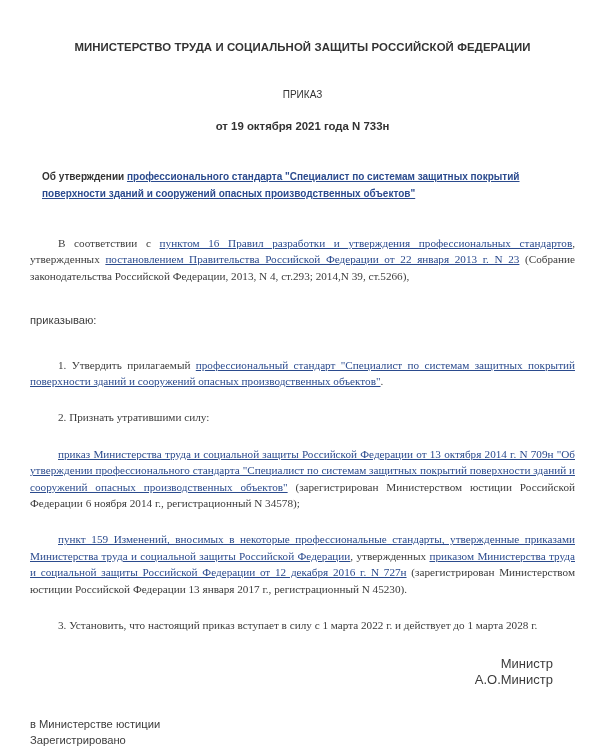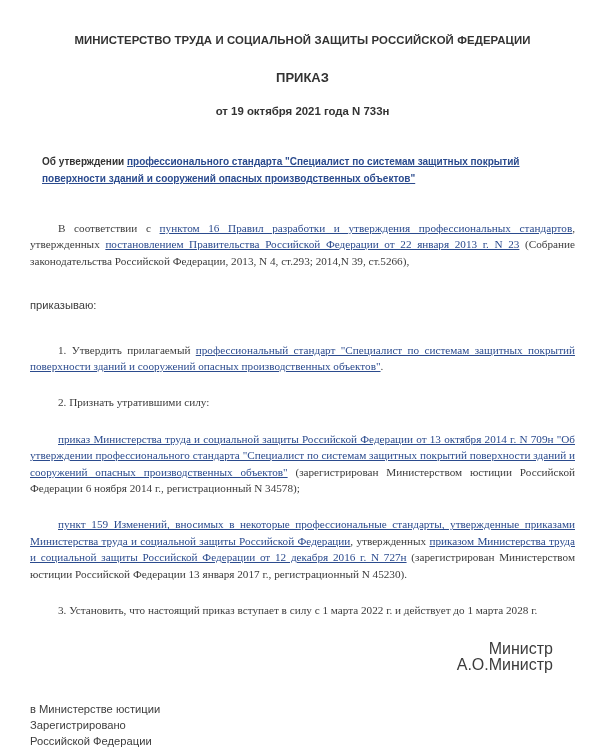--- a/index.html
+++ b/index.html
@@ -13,39 +13,39 @@
     font-family: "Liberation Sans", "DejaVu Sans", sans-serif;
     font-size: 11.2px;
     color: #3c3c3c;
     -webkit-font-smoothing: antialiased;
   }
   .page {
     position: relative;
     width: 605px;
     height: 536px;
     box-sizing: border-box;
-    padding: 0 30px;
+    padding: 7px 30px;
   }
 
   
   .doc-header {
     text-align: center;
     padding-top: 34px;
   }
   .ministry-line {
     font-weight: bold;
     font-size: 11.4px;
     color: #333333;
     letter-spacing: 0.1px;
   }
   .order-word {
-    font-weight: bold;
-    font-size: 13px;
+    font-weight: normal;
+    font-size: 10px;
     color: #333333;
-    margin-top: 24px;
+    margin-top: 36px;
   }
   .order-date {
     font-weight: bold;
     font-size: 11.4px;
     color: #333333;
     margin-top: 20px;
   }
 
   
   .doc-title {
@@ -77,21 +77,21 @@
     color: #2b4b8e;
     text-decoration: underline;
     text-underline-offset: 1px;
   }
 
   
   .signature {
     margin-top: 22px;
     text-align: right;
     line-height: 16.5px;
-    font-size: 16px;
+    font-size: 13px;
     color: #3c3c3c;
     padding-right: 22px;
   }
 
   
   .registration {
     margin-top: 27px;
     text-align: left;
     line-height: 16.4px;
     font-size: 11.2px;

